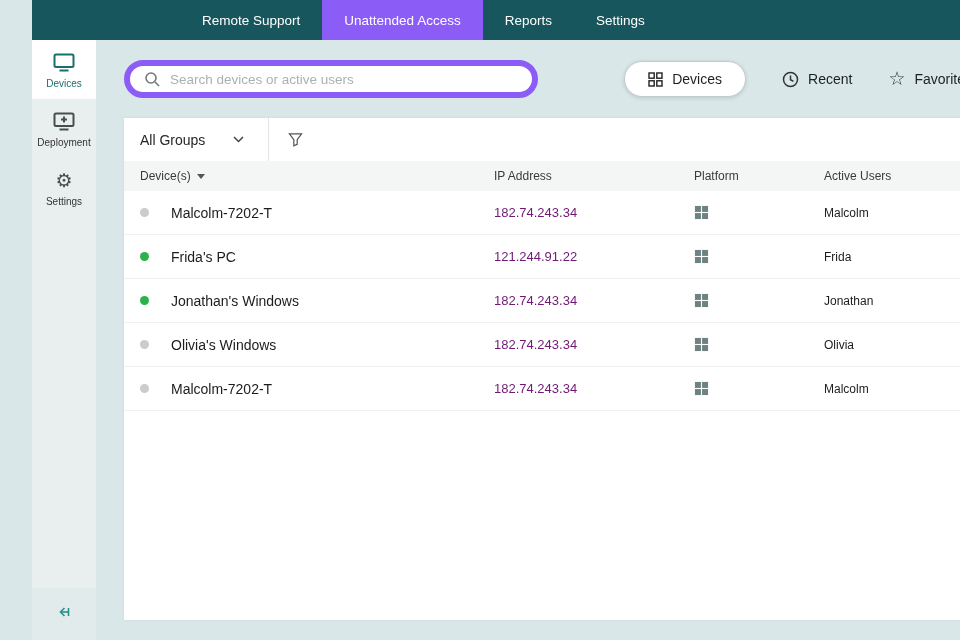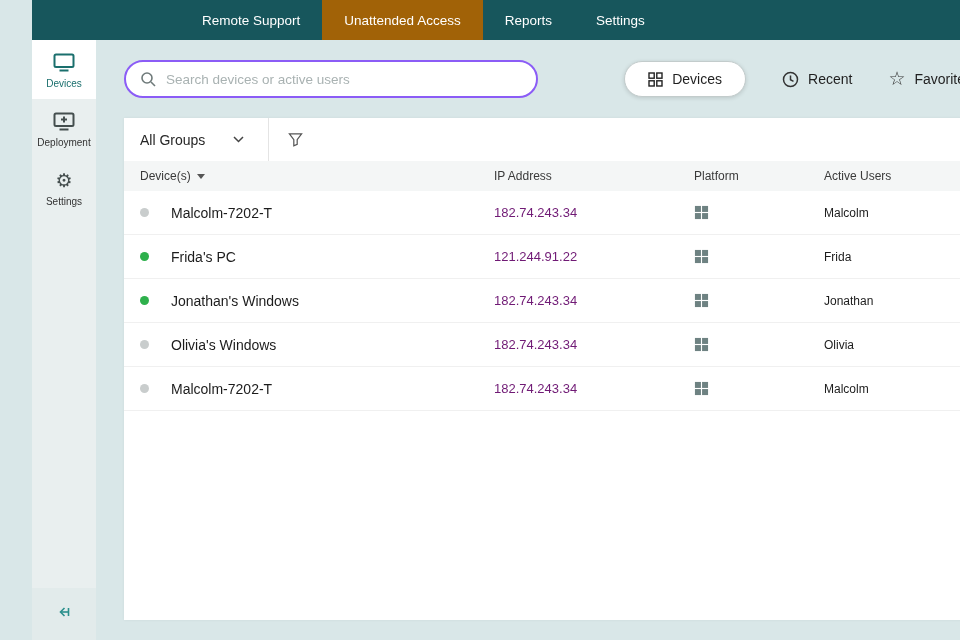--- a/index.html
+++ b/index.html
@@ -3,40 +3,40 @@
 <meta charset="utf-8">
 <style>
   * { margin:0; padding:0; box-sizing:border-box; }
   html,body { width:960px; height:640px; font-family:"Liberation Sans", sans-serif; background:#d9e7e8; overflow:hidden; }
 
   .app { width:960px; height:640px; display:flex; flex-direction:column;margin-left:32px; }
 
   
   .topbar { height:40px; background:#17565c; display:flex; align-items:stretch; padding-left:148px; flex-shrink:0; }
   .topnav-item { display:flex; align-items:center; padding:0 22px; color:#fff; font-size:13.5px; cursor:pointer; text-decoration:none; }
-  .topnav-item.active { background:#a16207; }
+  .topnav-item.active { background:#8b5cf6; }
 
   .body-row { flex:1; display:flex; background:#d9e7e8; overflow:hidden; }
 
   
   .sidebar { width:64px; background:#e9efef; display:flex; flex-direction:column; flex-shrink:0; position:relative; }
   .side-item { display:flex; flex-direction:column; align-items:center; gap:6px; padding:12px 0 10px; cursor:pointer; color:#434c4c; }
   .side-item .sicon { height:20px; display:flex; align-items:center; justify-content:center; color:#444e4e; }
   .side-label { font-size:10px; color:#333; }
   .side-item.active { background:#ffffff; }
   .side-item.active .sicon { color:#1a6f6d; }
   .side-item.active .side-label { color:#1a6f6d; }
   .gear-glyph { font-size:19px; line-height:19px; }
   .side-collapse { position:absolute; bottom:0; left:0; width:64px; height:52px; background:#e2ebeb; display:flex; align-items:center; justify-content:center; color:#2a8f8c; cursor:pointer; }
 
   
   .content { flex:1; display:flex; flex-direction:column; padding:20px 0 20px 28px; overflow:hidden; }
   .toolbar { display:flex; align-items:center; justify-content:space-between; padding-right:20px; margin-bottom:20px; flex-shrink:0; }
 
-  .search { width:414px; height:38px; background:#fff; border:2px solid #8b5cf6; border-radius:19px; display:flex; align-items:center; padding:4px 14px; gap:9px; }
+  .search { width:414px; height:38px; background:#fff; border:6px solid #8b5cf6; border-radius:19px; display:flex; align-items:center; padding:4px 14px; gap:9px; }
   .search input { border:none; outline:none; flex:1; font-size:13.5px; color:#333; font-family:"Liberation Sans", sans-serif; background:transparent; }
   .search input::placeholder { color:#a9b2b2; }
 
   .views { display:flex; align-items:center; gap:36px; }
   .view-btn { display:flex; align-items:center; gap:9px; background:none; border:none; font-size:14px; color:#1f1f1f; cursor:pointer; font-family:"Liberation Sans", sans-serif; padding:0; }
   .view-btn .vicon { display:flex; align-items:center; color:#333; }
   .view-btn.active { background:#fff; border:1px solid #c3cccc; border-radius:20px; padding:9px 23px; box-shadow:0 1px 4px rgba(0,0,0,0.14); }
   .view-btn.active .vicon { color:#222; }
   .star-glyph { font-size:19px; line-height:18px; color:#222; }
 

